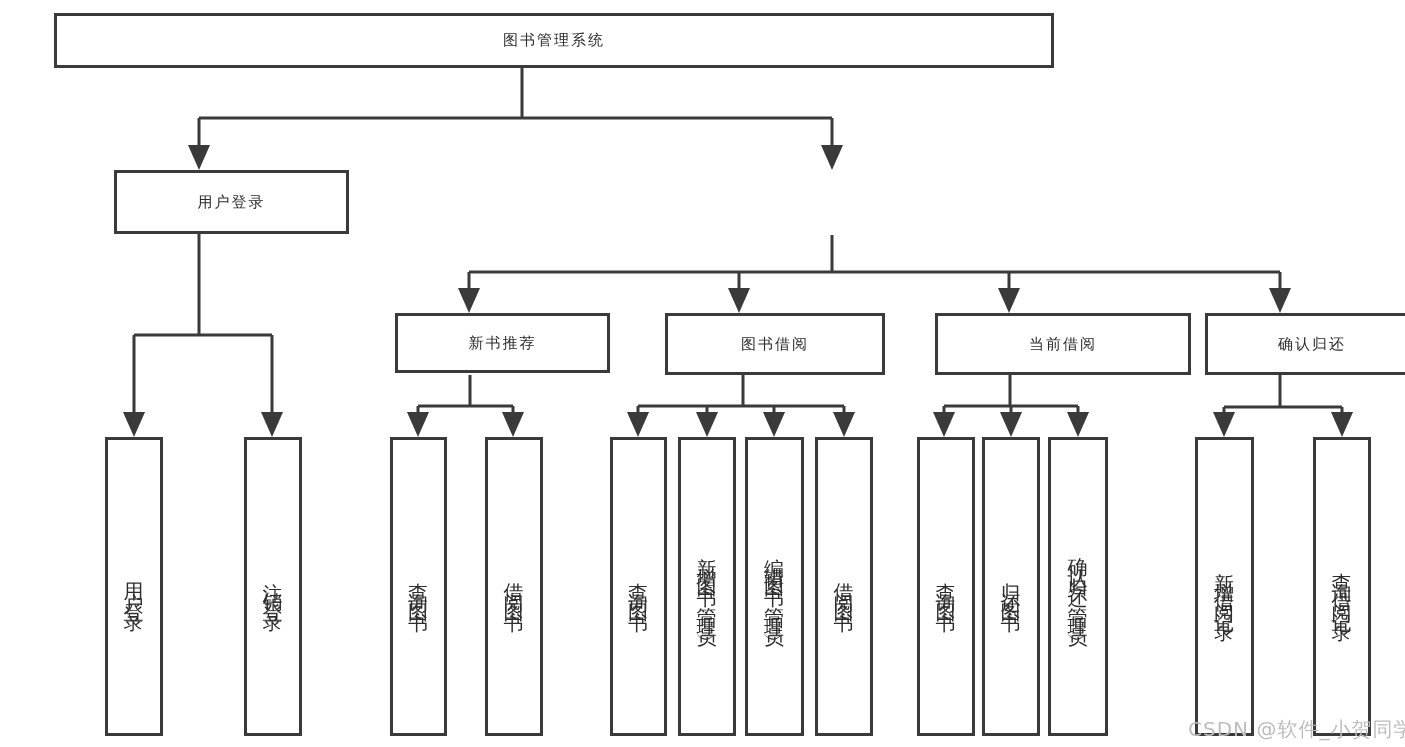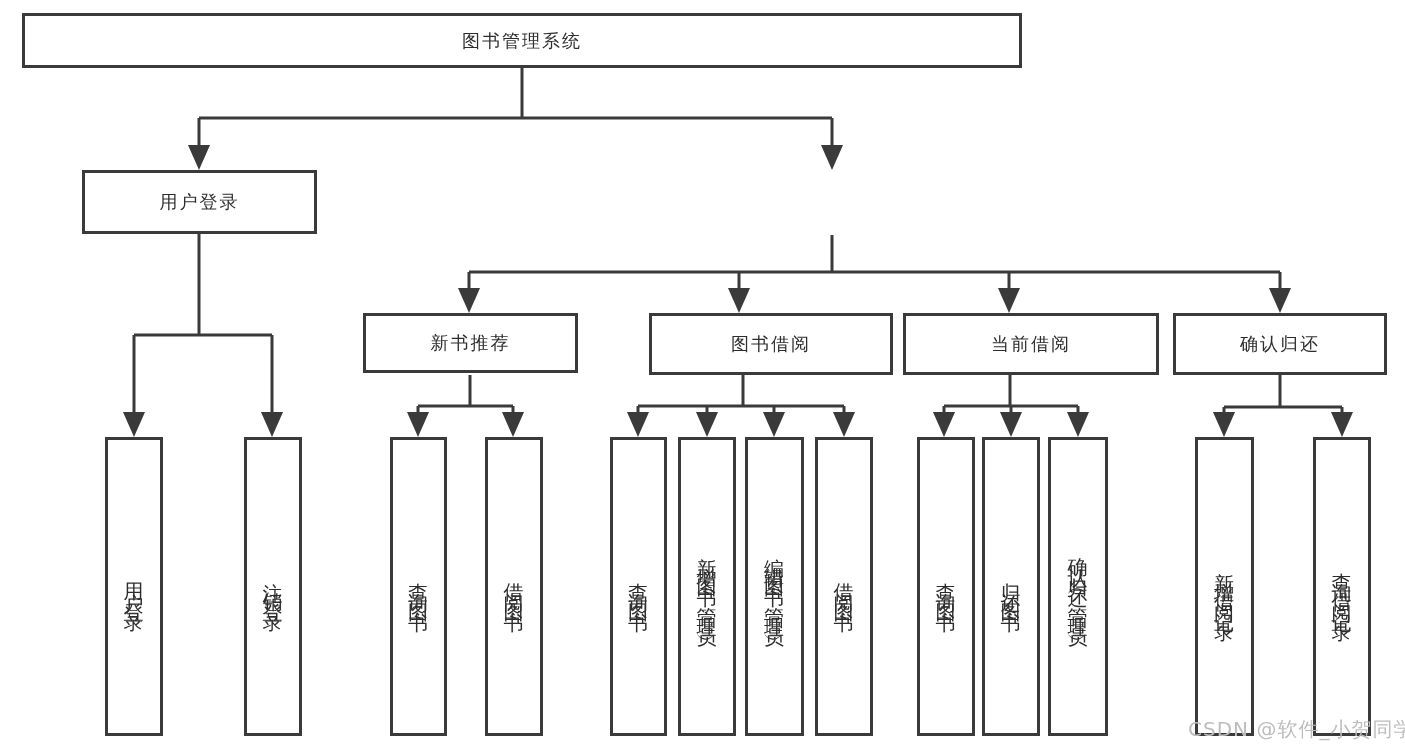--- a/index.html
+++ b/index.html
@@ -14,21 +14,21 @@
   .hbox,.vbox{
     position:absolute;
     box-sizing:border-box;
     background:#ffffff;
     border:3px solid #3a3a3a;
     color:#2d2d2d;
     display:flex;
     align-items:center;
     justify-content:center;
   }
-  .hbox{font-size:18px;letter-spacing:2px;}
+  .hbox{font-size:15px;letter-spacing:2px;margin-left:32px;}
   .vbox{
     font-size:20px;
     writing-mode:vertical-lr;
     text-orientation:mixed;
     letter-spacing:10px;
     line-height:1;
   }
   .lbl{white-space:nowrap;}
   .watermark{
     position:absolute;
@@ -92,21 +92,21 @@
     <span class="lbl">图书管理系统</span>
   </div>
 
   <div class="hbox" style="left:82px;top:170px;width:235px;height:64px">
     <span class="lbl">用户登录</span>
   </div>
 
   <div class="hbox" style="left:363px;top:313px;width:215px;height:60px">
     <span class="lbl">新书推荐</span>
   </div>
-  <div class="hbox" style="left:649px;top:313px;width:244px;height:62px">
+  <div class="hbox" style="left:633px;top:313px;width:220px;height:62px">
     <span class="lbl">图书借阅</span>
   </div>
   <div class="hbox" style="left:903px;top:313px;width:256px;height:62px">
     <span class="lbl">当前借阅</span>
   </div>
   <div class="hbox" style="left:1173px;top:313px;width:214px;height:62px">
     <span class="lbl">确认归还</span>
   </div>
 
   <div class="vbox" style="left:105px;top:437px;width:58px;height:299px">

